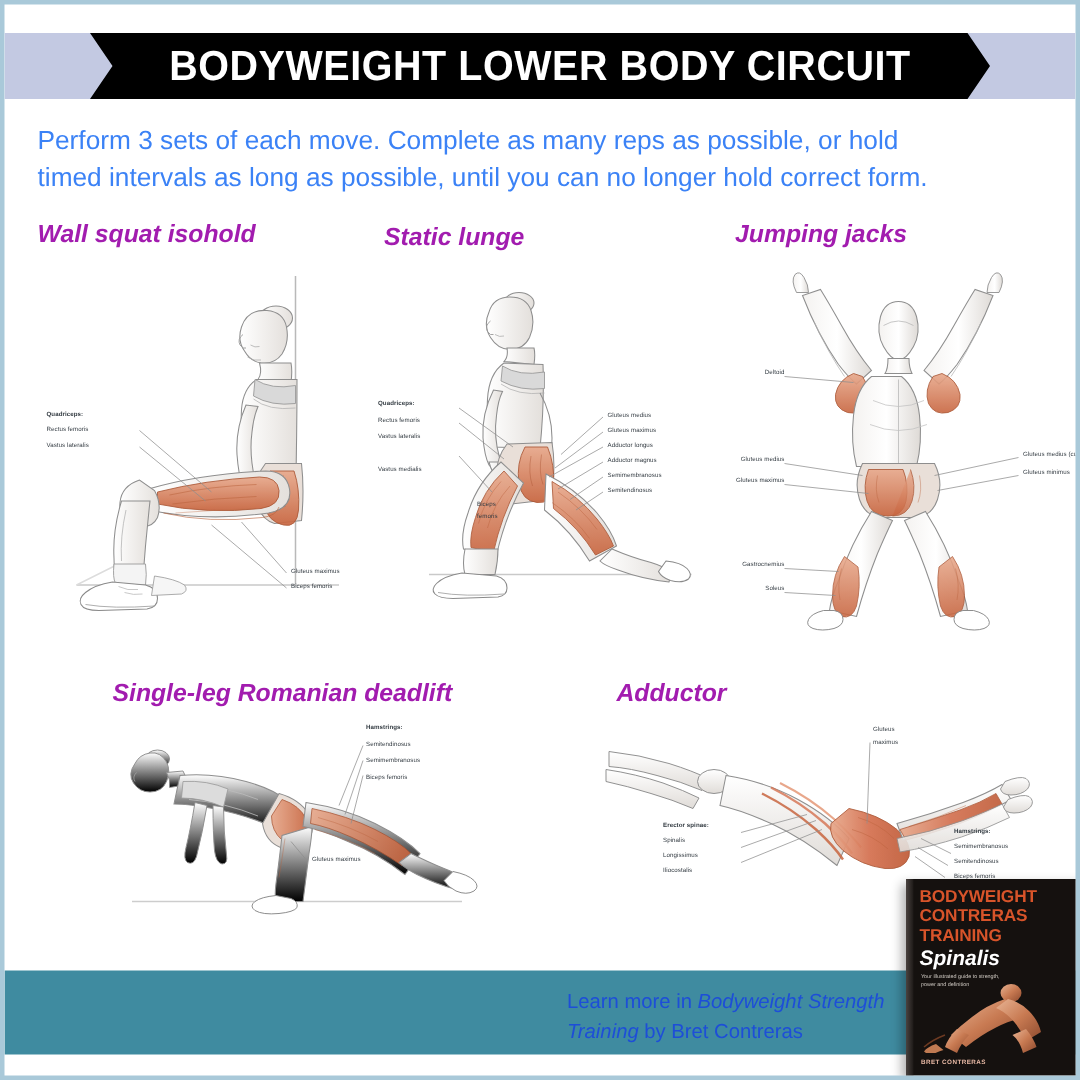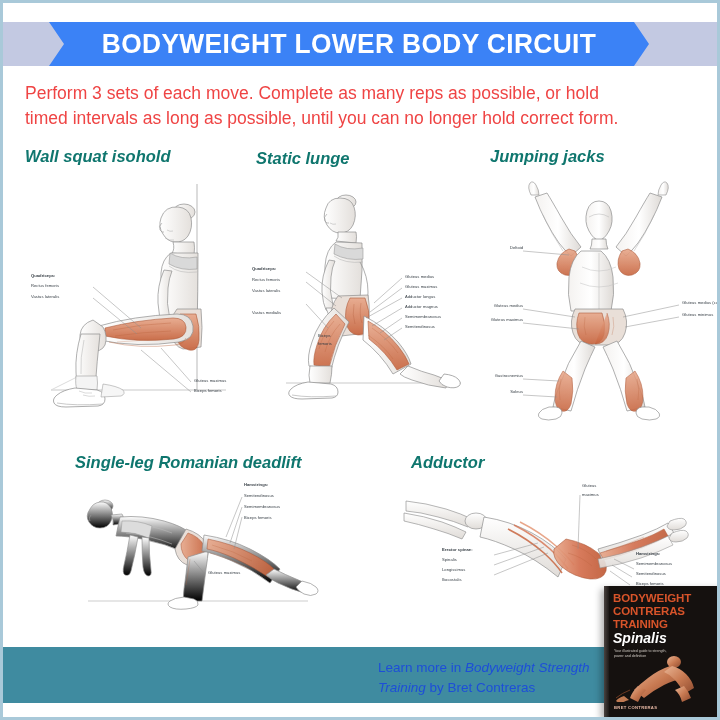--- a/index.html
+++ b/index.html
@@ -7,33 +7,33 @@
     width:720px;height:720px;overflow:hidden;
     background:#ffffff;
     font-family:"Liberation Sans", sans-serif;
     -webkit-font-smoothing:antialiased;
   }
   .page{position:relative;width:720px;height:720px;box-sizing:border-box;
         border:3px solid #a9c9d9;background:#ffffff;overflow:hidden;}
 
   
   .banner-band{position:absolute;left:0;top:19px;width:714px;height:44px;background:#c3c9e2;}
-  .ribbon{position:absolute;left:46px;top:19px;width:600px;height:44px;background:#3b82f6;
+  .ribbon{position:absolute;left:57px;top:19px;width:600px;height:44px;background:#000000;
           clip-path:polygon(0 0,585px 0,600px 22px,585px 44px,0 44px,15px 22px);
           display:flex;align-items:center;justify-content:center;}
   .ribbon-title{color:#ffffff;font-size:28px;font-weight:700;letter-spacing:.4px;
                 font-family:"Liberation Sans Narrow","Liberation Sans",sans-serif;
                 transform:scaleX(.94);white-space:nowrap;}
 
   
-  .intro{position:absolute;left:22px;top:78px;width:672px;color:#ef4444;
+  .intro{position:absolute;left:22px;top:78px;width:672px;color:#3b82f6;
          font-size:17.5px;line-height:1.42;font-weight:500;}
 
   
-  .ex-title{position:absolute;color:#0f766e;font-style:italic;font-weight:700;
+  .ex-title{position:absolute;color:#a21caf;font-style:italic;font-weight:700;
             font-size:16.5px;white-space:nowrap;}
 
   
   .fig{position:absolute;}
   .fig svg{display:block;overflow:visible;}
 
   
   .lbl{position:absolute;font-size:4.1px;color:#333b42;line-height:1.62;white-space:nowrap;
        letter-spacing:.05px;font-family:"Liberation Sans",sans-serif;}
   .lbl.b{font-weight:700;}

